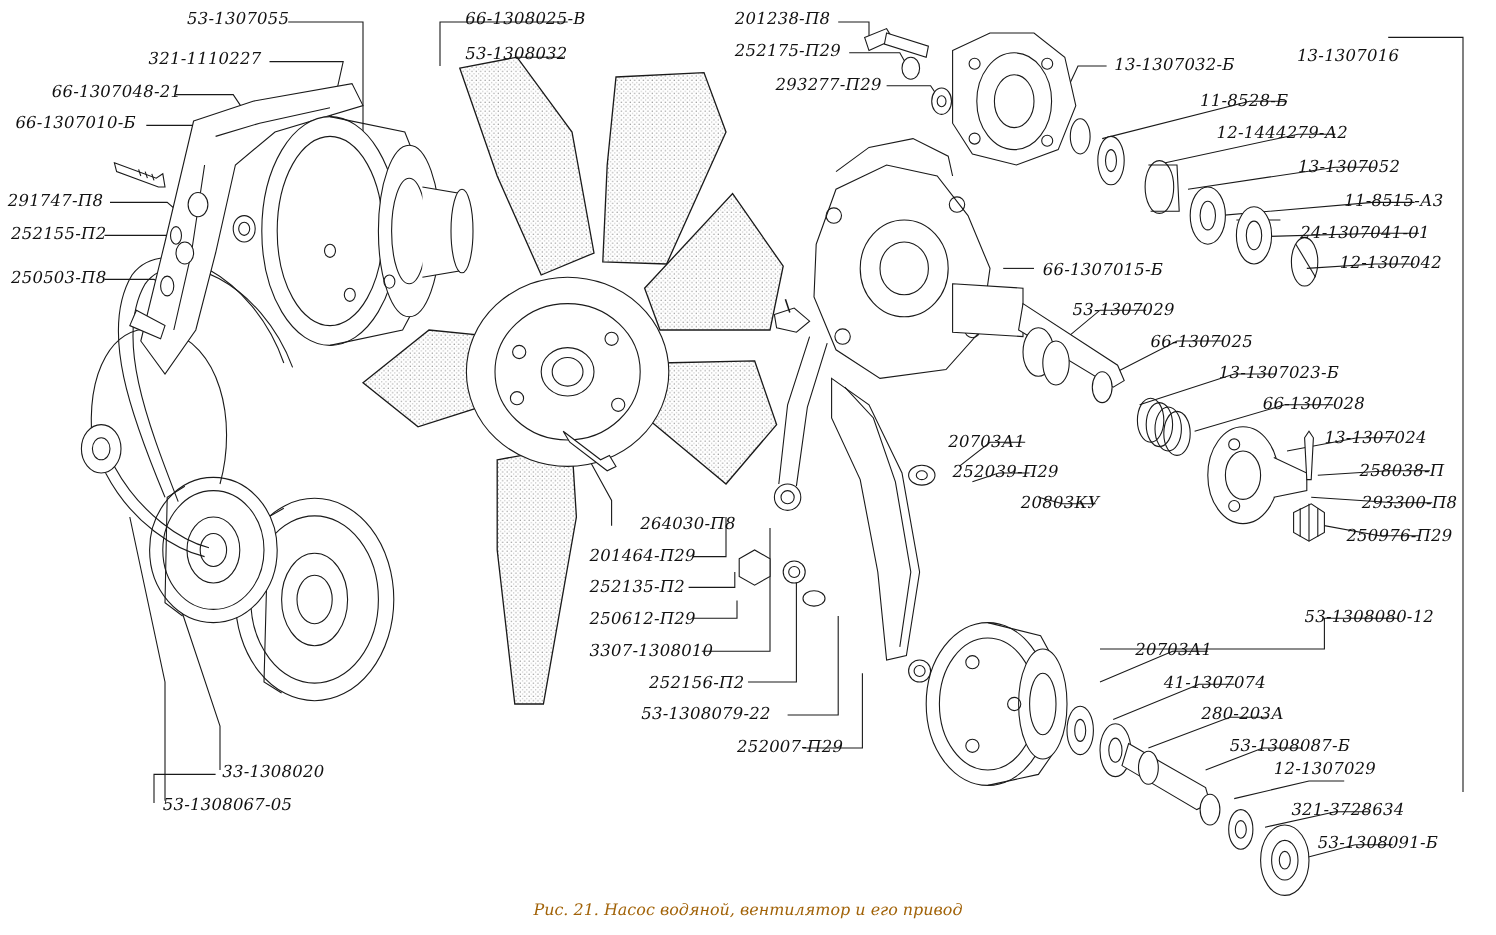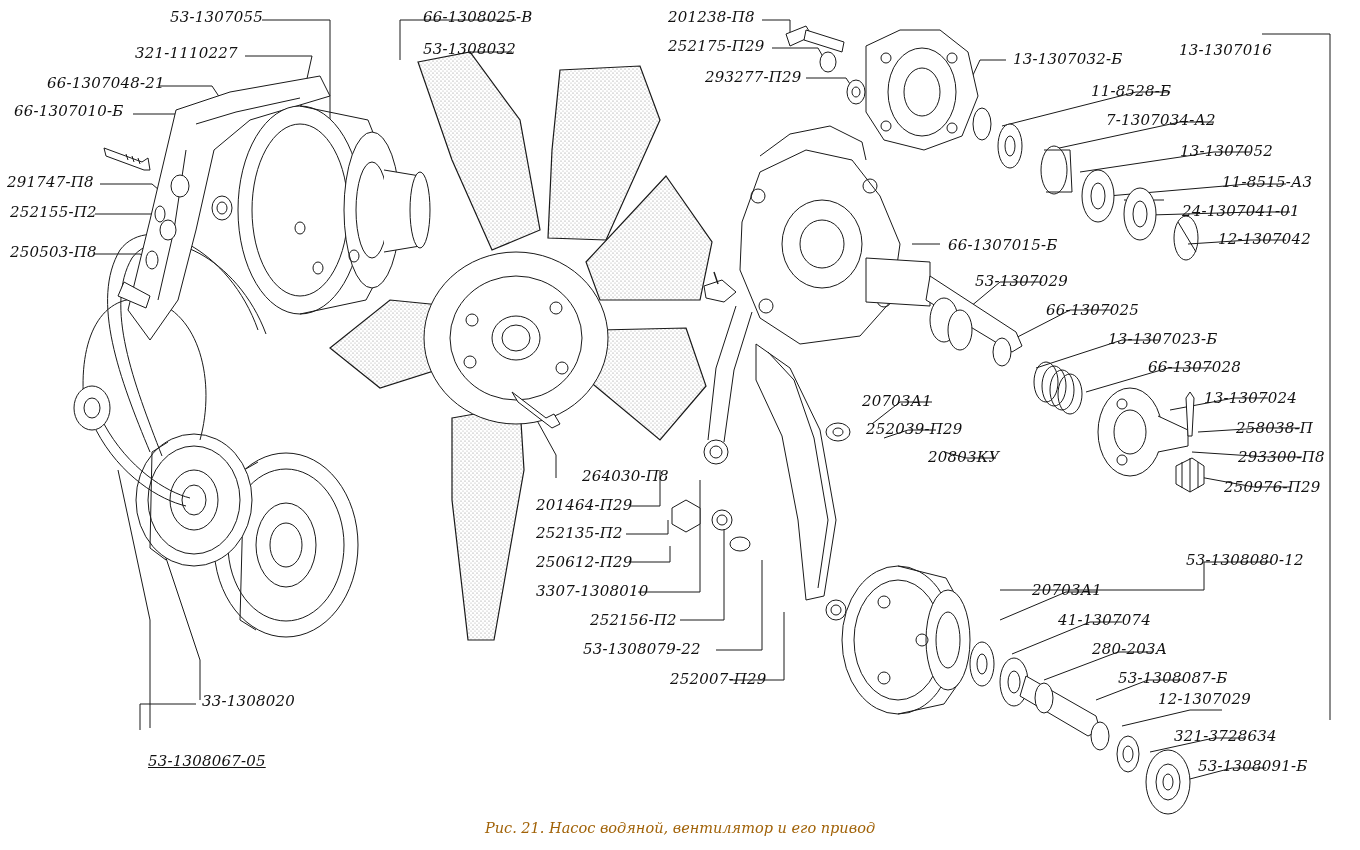--- a/index.html
+++ b/index.html
@@ -333,21 +333,21 @@
       <div class="label" style="left: 10px; top: 203px;">252155-П2</div>
       <div class="label" style="left: 10px; top: 243px;">250503-П8</div>
       <div class="label" style="left: 423px; top: 8px;">66-1308025-В</div>
       <div class="label" style="left: 423px; top: 40px;">53-1308032</div>
       <div class="label" style="left: 668px; top: 8px;">201238-П8</div>
       <div class="label" style="left: 668px; top: 37px;">252175-П29</div>
       <div class="label" style="left: 705px; top: 68px;">293277-П29</div>
       <div class="label" style="left: 1179px; top: 23px; margin-top: 18px;">13-1307016</div>
       <div class="label" style="left: 1013px; top: 50px;">13-1307032-Б</div>
       <div class="label" style="left: 1091px; top: 82px;">11-8528-Б</div>
-      <div class="label" style="left: 1106px; top: 111px;">7-1307034-А2</div>
+      <div class="label" style="left: 1106px; top: 111px;">12-1444279-А2</div>
       <div class="label" style="left: 1180px; top: 142px;">13-1307052</div>
       <div class="label" style="left: 1222px; top: 173px;">11-8515-А3</div>
       <div class="label" style="left: 1182px; top: 202px;">24-1307041-01</div>
       <div class="label" style="left: 1218px; top: 230px;">12-1307042</div>
       <div class="label" style="left: 948px; top: 236px;">66-1307015-Б</div>
       <div class="label" style="left: 975px; top: 272px;">53-1307029</div>
       <div class="label" style="left: 1046px; top: 301px;">66-1307025</div>
       <div class="label" style="left: 1092px; top: 330px; margin-left: 16px;">13-1307023-Б</div>
       <div class="label" style="left: 1148px; top: 358px;">66-1307028</div>
       <div class="label" style="left: 1204px; top: 389px;">13-1307024</div>
@@ -359,21 +359,21 @@
       <div class="label" style="left: 928px; top: 448px;">20803КУ</div>
       <div class="label" style="left: 562px; top: 467px; margin-left: 20px;">264030-П8</div>
       <div class="label" style="left: 536px; top: 496px;">201464-П29</div>
       <div class="label" style="left: 536px; top: 524px;">252135-П2</div>
       <div class="label" style="left: 536px; top: 553px;">250612-П29</div>
       <div class="label" style="left: 536px; top: 582px;">3307-1308010</div>
       <div class="label" style="left: 590px; top: 611px;">252156-П2</div>
       <div class="label" style="left: 583px; top: 640px;">53-1308079-22</div>
       <div class="label" style="left: 670px; top: 670px;">252007-П29</div>
       <div class="label" style="left: 202px; top: 692px;">33-1308020</div>
-      <div class="label" style="left: 148px; top: 752px; text-decoration: underline;">53-1308067-05</div>
+      <div class="label" style="left: 148px; top: 722px;">53-1308067-05</div>
       <div class="label" style="left: 1186px; top: 551px;">53-1308080-12</div>
       <div class="label" style="left: 1032px; top: 581px;">20703А1</div>
       <div class="label" style="left: 1058px; top: 611px;">41-1307074</div>
       <div class="label" style="left: 1092px; top: 640px;">280-203А</div>
       <div class="label" style="left: 1118px; top: 669px;">53-1308087-Б</div>
       <div class="label" style="left: 1158px; top: 690px;">12-1307029</div>
       <div class="label" style="left: 1174px; top: 727px;">321-3728634</div>
       <div class="label" style="left: 1198px; top: 757px;">53-1308091-Б</div>
     </div>
 

